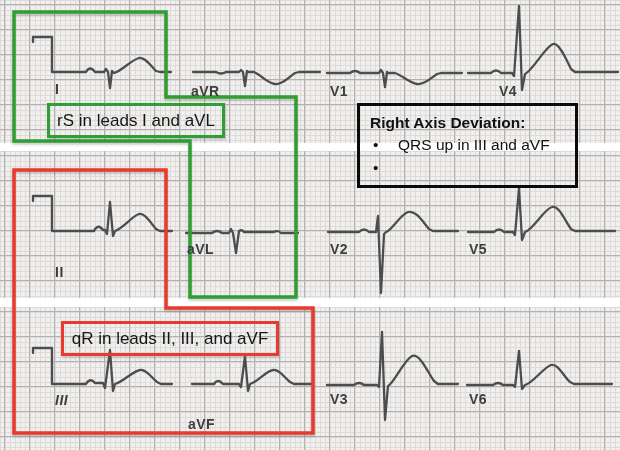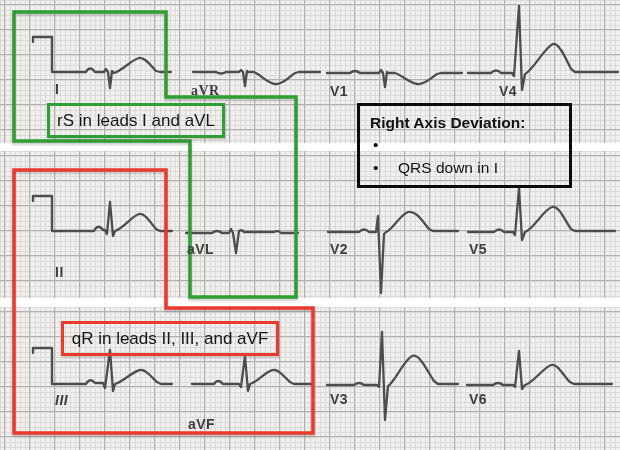--- a/index.html
+++ b/index.html
@@ -31,21 +31,21 @@
   .note-box{
     position:absolute;border:3px solid;background:transparent;
     display:flex;align-items:center;justify-content:center;
     font-size:17px;color:#161616;white-space:nowrap;
     box-shadow:1px 2px 2px rgba(90,90,90,0.25);
   }
   #green-note{border-color:#2f9e33;}
   #red-note{border-color:#ea392d;}
   #info-box{
     position:absolute;border:3px solid #0b0b0b;background:transparent;
-    padding:7px 16px 6px 10px;color:#111111;
+    padding:7px 22px 6px 10px;color:#111111;
   }
   #info-box .title{font-size:15.5px;font-weight:bold;line-height:20px;}
   .bullet-row{display:flex;font-size:15.5px;line-height:23px;}
   .bullet-glyph{width:15px;margin-left:3px;flex:none;}
   .bullet-text{padding-left:10px;}
 </style>
 </head>
 <body>
 
 <div id="stage">
@@ -65,21 +65,21 @@
     <path class="trace" d="M468,232 H494 Q499,227 504,232 H513 L515,235 L519,188 L522,240 L525,232 C533,230 544,209 552,207 C559,205 565,221 571,229 L575,231 H615"></path>
     <path class="trace" d="M33,353 V348 H52 V384 H86 Q90,377 95,383 H103 L105,388 L110,350 L113,391 L115,384 C123,382 133,371 140,370 C146,369 151,377 157,382 L161,384 H172"></path>
     <path class="trace" d="M192,384 H214 Q218,378 223,384 H239 L241,387 L245,356 L248,391 L250,384 C258,382 266,371 273,370 C279,369 284,377 290,382 L294,384 H313"></path>
     <path class="trace" d="M327,385 H354 Q359,381 364,385 H377 L379,387 L382,332 L385,420 L388,386 C394,383 404,360 412,356 C420,353 428,373 434,381 L438,384 H458"></path>
     <path class="trace" d="M467,385 H493 Q498,381 503,385 H513 L515,387 L519,351 L522,389 L525,385 C533,383 543,368 551,365 C558,363 564,377 570,382 L574,384 H612"></path>
     <polygon class="outline" stroke="#2f9e33" points="14,12 166,12 166,97 296,97 296,297 190,297 190,141 14,141"></polygon>
     <polygon class="outline" stroke="#ea392d" points="14,170 166,170 166,308 313,308 313,433 14,433"></polygon>
   </svg>
 
   <span class="lead-label" style="left:55px;top:82px;">I</span>
-  <span class="lead-label" style="left:191px;top:84px;font-family:Liberation Serif, serif;">aVR</span>
+  <span class="lead-label" style="left:191px;top:84px;">aVR</span>
   <span class="lead-label" style="left:330px;top:84px;">V1</span>
   <span class="lead-label" style="left:469px;top:84px;margin-left:30px;">V4</span>
   <span class="lead-label" style="left:55px;top:242px;margin-top:23px;">II</span>
   <span class="lead-label" style="left:187px;top:242px;">aVL</span>
   <span class="lead-label" style="left:330px;top:242px;">V2</span>
   <span class="lead-label" style="left:469px;top:242px;text-align:center;">V5</span>
   <span class="lead-label" style="left:55px;top:393px;font-style:italic;">III</span>
   <span class="lead-label" style="left:188px;top:393px;margin-top:24px;">aVF</span>
   <span class="lead-label" style="left:330px;top:392px;">V3</span>
   <span class="lead-label" style="left:469px;top:392px;text-align:right;">V6</span>
@@ -89,20 +89,20 @@
   </div>
 
   <div class="note-box" id="green-note" style="left:47px;top:103px;width:172px;height:29px;">
     <span>rS in leads I and aVL</span>
   </div>
 
   <div id="info-box" style="left:357px;top:103px;width:183px;">
     <div class="title">Right Axis Deviation:</div>
     <div class="bullet-row">
       <span class="bullet-glyph">•</span>
+      <span class="bullet-text">QRS up in III and aVF</span>
     </div>
     <div class="bullet-row">
       <span class="bullet-glyph">•</span>
-      <span class="bullet-text">QRS down in I</span>
     </div>
   </div>
 
 </div>
 
 </body></html>

